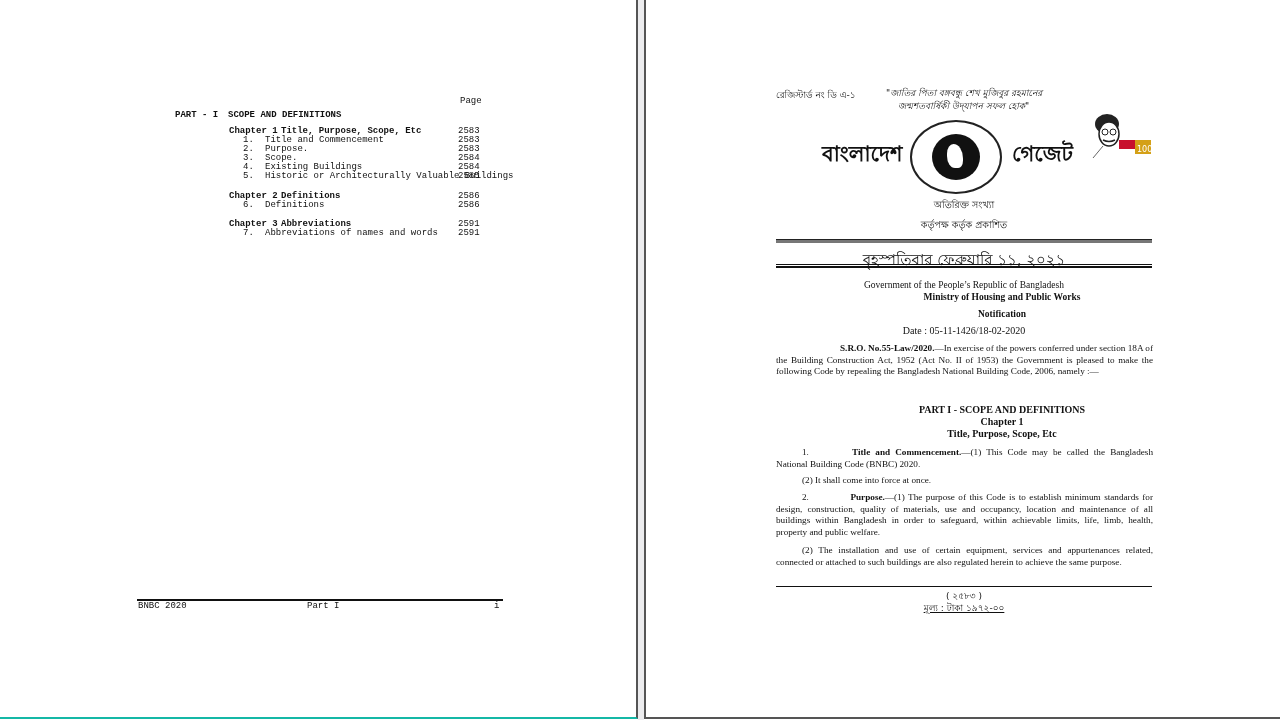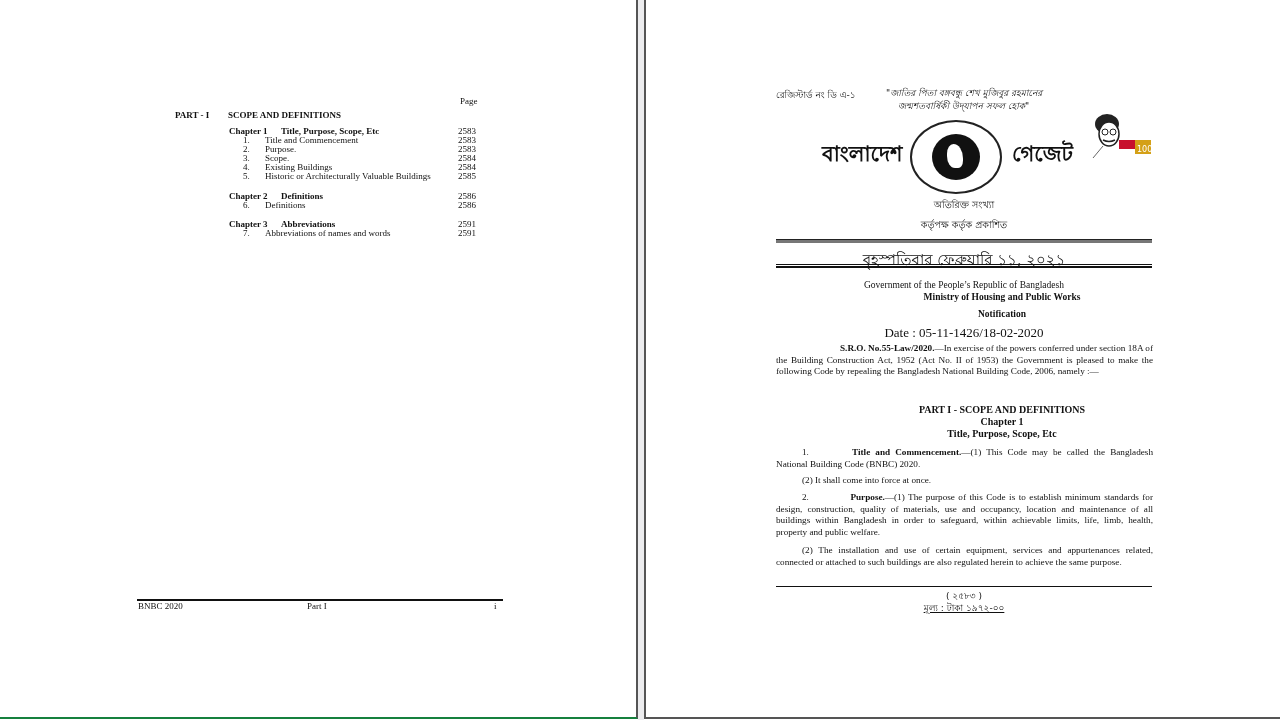--- a/index.html
+++ b/index.html
@@ -1,21 +1,21 @@
 <!DOCTYPE html>
 <html><head>
 <meta charset="utf-8">
 <style>
   html, body { margin: 0; padding: 0; }
   body {
     width: 1280px; height: 720px; overflow: hidden; background: #ffffff;
     position: relative; font-family: "Liberation Serif", "DejaVu Serif", serif; color: #111;
   }
   .page { position: absolute; top: 0; background: #fff; }
-  #page-left { left: 0; width: 636px; height: 717px; border-right: 2px solid #555; border-bottom: 2px solid #15803d; box-sizing: content-box; }
+  #page-left { left: 0; width: 636px; height: 717px; border-right: 2px solid #555; border-bottom: 2px solid #14b8a6; box-sizing: content-box; font-family: Liberation Mono, monospace; }
   #gutter { position: absolute; left: 638px; top: 0; width: 6px; height: 720px; background: #ececee; }
   #page-right { left: 644px; width: 636px; height: 717px; border-left: 2px solid #555; border-bottom: 2px solid #555; }
   .abs { position: absolute; white-space: nowrap; }
 
   
   .toc { font-size: 9px; line-height: 9.2px; }
   .b { font-weight: bold; margin-left: 38px; }
   .pg { width: 40px; }
 
   .footer-line { position: absolute; left: 137px; width: 366px; top: 599px; height: 0; border-top: 2px solid #111; }
@@ -126,21 +126,21 @@
 <div class="abs bn center" style="left:776px;width:376px;top:198px;font-size:9.5px;">অতিরিক্ত সংখ্যা</div>
 <div class="abs bn center" style="left:776px;width:376px;top:218px;font-size:9.5px;">কর্তৃপক্ষ কর্তৃক প্রকাশিত</div>
 
 <div class="rule" style="top:239px;height:3px;background:#777;border-top:1px solid #222;"></div>
 <div class="abs bn center" style="left:776px;width:376px;top:248px;font-size:15px;">বৃহস্পতিবার ফেব্রুয়ারি ১১, ২০২১</div>
 <div class="rule" style="top:264px;height:1px;border-top:1px solid #111;border-bottom:2px solid #111;"></div>
 
 <div class="abs center" style="left:776px;width:376px;top:280px;font-size:9.5px;">Government of the People’s Republic of Bangladesh</div>
 <div class="abs center b" style="left:776px;width:376px;top:292px;font-size:9.5px;">Ministry of Housing and Public Works</div>
 <div class="abs center b" style="left:776px;width:376px;top:309px;font-size:9.5px;">Notification</div>
-<div class="abs center" style="left:776px;width:376px;top:325px;font-size:13px;">Date : 05-11-1426/18-02-2020</div>
+<div class="abs center" style="left:776px;width:376px;top:325px;font-size:10px;">Date : 05-11-1426/18-02-2020</div>
 
 <div class="para indent" style="top:343px;">
   <span class="b">S.R.O. No.55-Law/2020.</span><span>—In exercise of the powers conferred under section 18A of the Building Construction Act, 1952 (Act No. II of 1953) the Government is pleased to make the following Code by repealing the Bangladesh National Building Code, 2006, namely :—</span>
 </div>
 
 <div class="abs center b" style="left:776px;width:376px;top:404px;font-size:10px;">PART I  -  SCOPE AND DEFINITIONS</div>
 <div class="abs center b" style="left:776px;width:376px;top:416px;font-size:10px;">Chapter 1</div>
 <div class="abs center b" style="left:776px;width:376px;top:428px;font-size:10px;">Title, Purpose, Scope, Etc</div>
 
 <div class="para indent" style="top:447px;">

